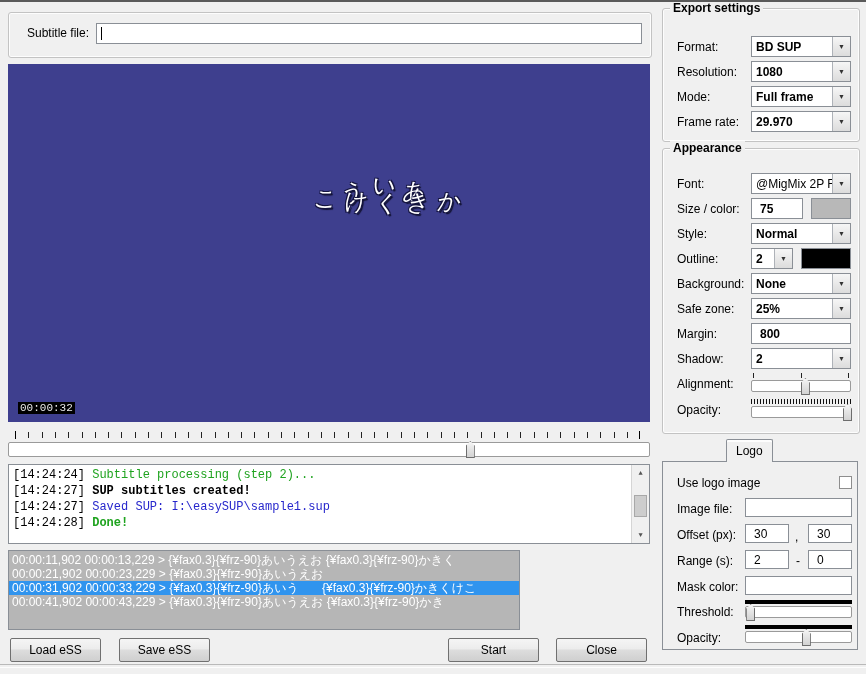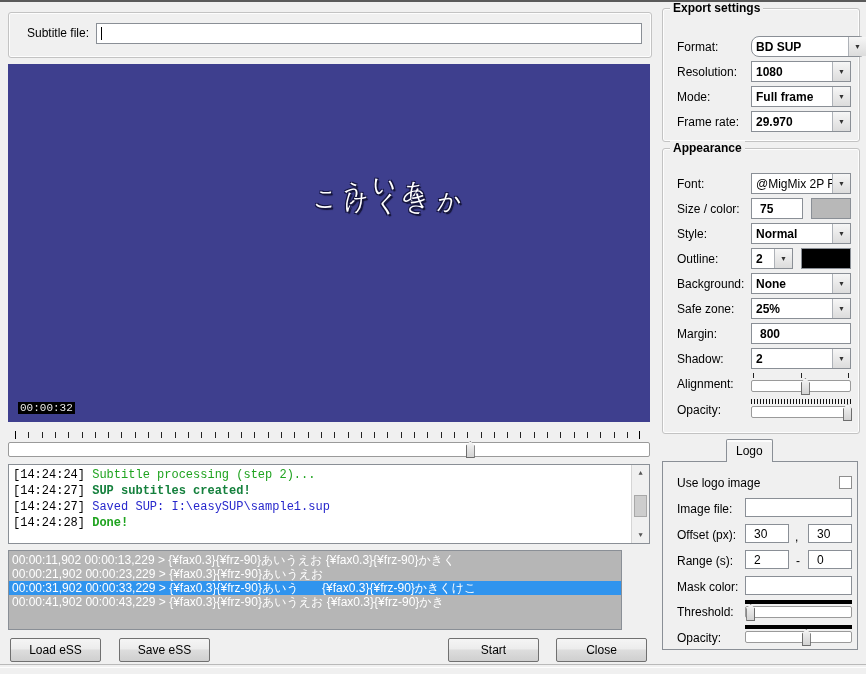--- a/index.html
+++ b/index.html
@@ -40,21 +40,21 @@
   .ruler::before{left:0;} .ruler::after{right:0;}
   
   .log{position:absolute;left:8px;top:462px;width:642px;height:80px;background:#fff;border:1px solid #8a8f96;box-sizing:border-box;font-family:"Liberation Mono",monospace;font-size:12px;line-height:16px;padding:2px 4px;overflow:hidden;}
   .logline{white-space:pre;}
   .logline .t{color:#000;}
   .logline.bold .x{font-weight:bold;}
   .sbar{position:absolute;right:0;top:0;width:17px;height:100%;background:#f0f0f0;border-left:1px solid #d5d5d5;}
   .sbtn{position:absolute;left:0;width:17px;height:16px;background:#f0f0f0;display:flex;align-items:center;justify-content:center;font-size:7px;color:#555;}
   .sthumbv{position:absolute;left:2px;top:30px;width:13px;height:22px;background:#cdcdcd;border:1px solid #a8a8a8;box-sizing:border-box;}
   
-  .slist{position:absolute;left:8px;top:548px;width:614px;height:80px;background:#b6b6b6;border:1px solid #8a8f96;box-sizing:border-box;padding-top:2px;}
+  .slist{position:absolute;left:8px;top:548px;width:512px;height:80px;background:#b6b6b6;border:1px solid #8a8f96;box-sizing:border-box;padding-top:2px;}
   .srow{height:14px;line-height:14px;color:#fff;font-size:12px;padding-left:3px;white-space:pre;overflow:hidden;}
   .srow.sel{background:#3094ee;}
   
   .btn{position:absolute;height:24px;background:linear-gradient(#f5f5f5,#ececec 45%,#dddddd 50%,#cfcfcf);border:1px solid #707070;border-radius:2px;box-sizing:border-box;display:flex;align-items:center;justify-content:center;font-size:12px;}
   .btn.accent{background:#12128b;color:#fff;border:1px solid #0a0a5e;}
   
   .tab{position:absolute;height:20px;box-sizing:border-box;border:1px solid #8a8f96;border-bottom:none;border-radius:2px 2px 0 0;display:flex;align-items:center;justify-content:center;padding:0 9px;background:linear-gradient(#f2f2f2,#dedede);}
   .tab.active{height:23px;background:#f0f0f0;z-index:3;box-shadow:inset 0 2px 0 #fdfdfd;}
   .tabpanel{position:absolute;border:1px solid #8a8f96;background:#f0f0f0;box-sizing:border-box;z-index:2;}
   .chk{position:absolute;width:13px;height:13px;background:#fff;border:1px solid #8e8e8e;box-sizing:border-box;}
@@ -82,21 +82,21 @@
     <span class="tstamp">00:00:32</span>
   </div>
 
   <div class="ruler"></div>
   <div class="strack" style="left:8px;top:440px;width:642px;height:15px;">
     <span class="sthumb" style="top: -2px; left: calc(72% - 4px);"></span>
   </div>
 
   <div class="log">
     <div class="logline"><span class="t">[14:24:24]</span> <span class="x" style="color: rgb(31, 163, 31);">Subtitle processing (step 2)...</span></div>
-    <div class="logline bold"><span class="t">[14:24:27]</span> <span class="x" style="color: #15803d;">SUP subtitles created!</span></div>
+    <div class="logline bold"><span class="t">[14:24:27]</span> <span class="x" style="color: #000000;">SUP subtitles created!</span></div>
     <div class="logline"><span class="t">[14:24:27]</span> <span class="x" style="color: rgb(38, 38, 204);">Saved SUP: I:\easySUP\sample1.sup</span></div>
     <div class="logline bold"><span class="t">[14:24:28]</span> <span class="x" style="color: rgb(31, 163, 31);">Done!</span></div>
     <div class="sbar">
       <div class="sbtn" style="top:0;">▲</div>
       <div class="sthumbv"></div>
       <div class="sbtn" style="bottom:0;top:auto;">▼</div>
     </div>
   </div>
 
   <div class="slist">
@@ -110,21 +110,21 @@
   <div class="btn" style="left:119px;top:636px;width:91px;">Save eSS</div>
   <div class="btn" style="left:448px;top:636px;width:91px;">Start</div>
   <div class="btn" style="left:556px;top:636px;width:91px;">Close</div>
 
   <div class="bottom-sep"></div>
 
   <div class="gb" style="left:662px;top:6px;width:196px;height:132px;">
     <span class="legend">Export settings</span>
 
     <span class="lbl" style="left:14px;top:31px;">Format:</span>
-    <div class="combo" style="left:88px;top:27px;width:116px;border-radius:8px;">
+    <div class="combo" style="left:88px;top:27px;width:100px;">
       <span class="cval">BD SUP</span>
       <span class="cbtn">▼</span>
     </div>
 
     <span class="lbl" style="left:14px;top:56px;">Resolution:</span>
     <div class="combo" style="left:88px;top:52px;width:100px;">
       <span class="cval">1080</span>
       <span class="cbtn">▼</span>
     </div>
 

